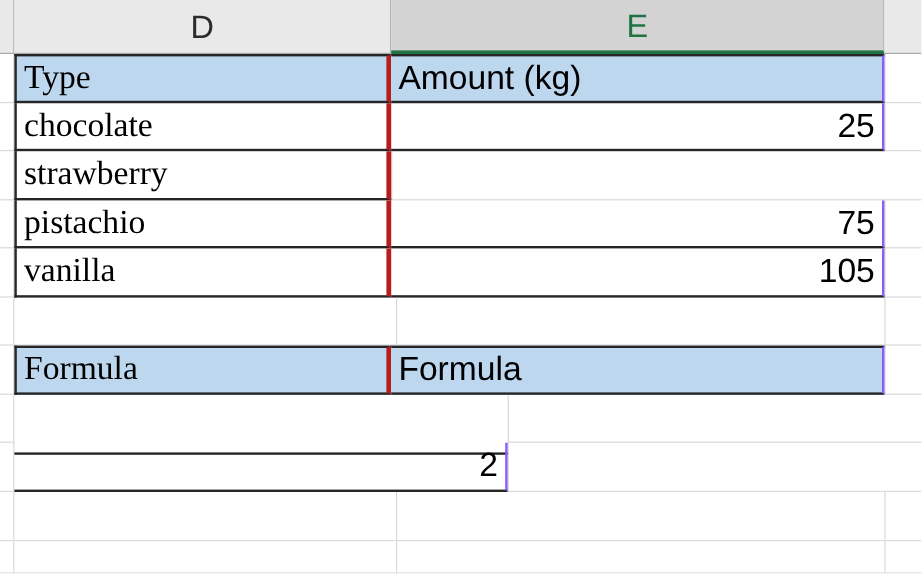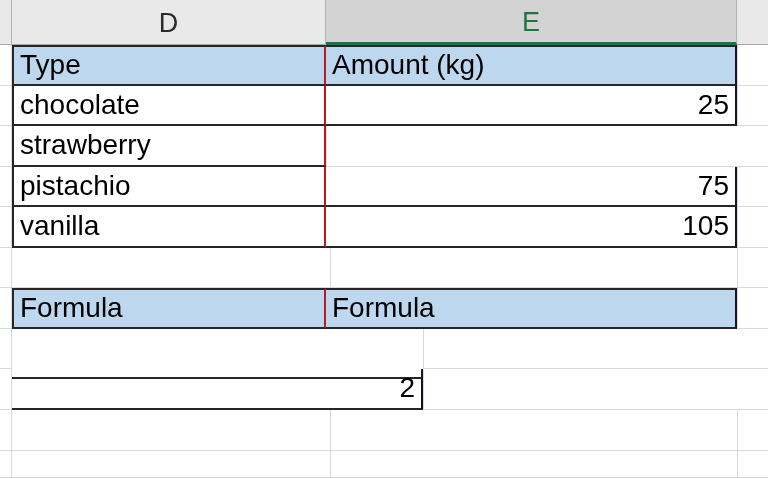--- a/index.html
+++ b/index.html
@@ -44,25 +44,26 @@
     font-size: 28px; padding: 0 6px;
     white-space: nowrap; overflow: hidden;
     position: relative;
   }
   .cd { width: 314px; }
   .ce { width: 411px; }
 
   
   .t .cd {
     border-left: 2px solid #262626;
-    border-right: 2px solid #b91c1c;
+    border-right: 4px solid #b91c1c;
     border-bottom: 2px solid #262626;
+    font-family: Liberation Serif, serif;
   }
   .t .ce {
-    border-right: 2px solid #0f172a;
+    border-right: 2px solid #8b5cf6;
     border-bottom: 2px solid #262626;
     text-align: right;
   }
   .tt .cd, .tt .ce { border-top: 2px solid #262626; }
 
   .blue .cd, .blue .ce { background: #bdd7ee; }
 
   
   .e0 .cd { width: 319px; border-right: 1px solid #d9d9d9; border-bottom: 1px solid #d9d9d9; }
   .e0 .ce { width: 407px; border-right: 1px solid #d9d9d9; border-bottom: 1px solid #d9d9d9; }

